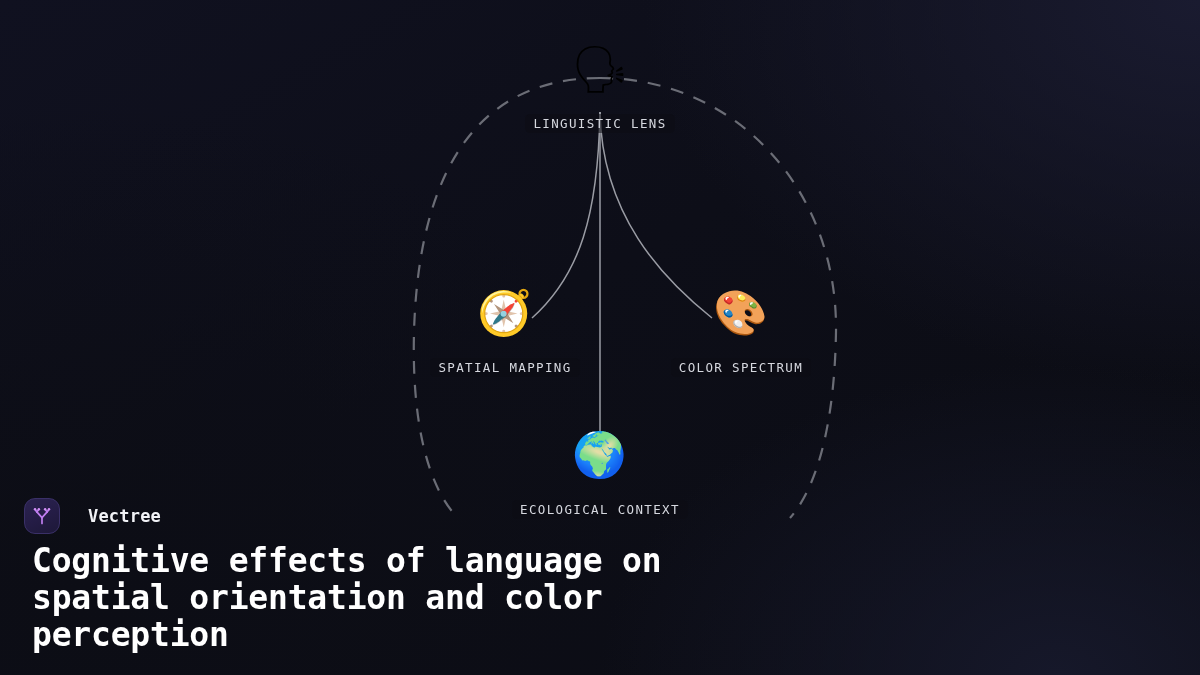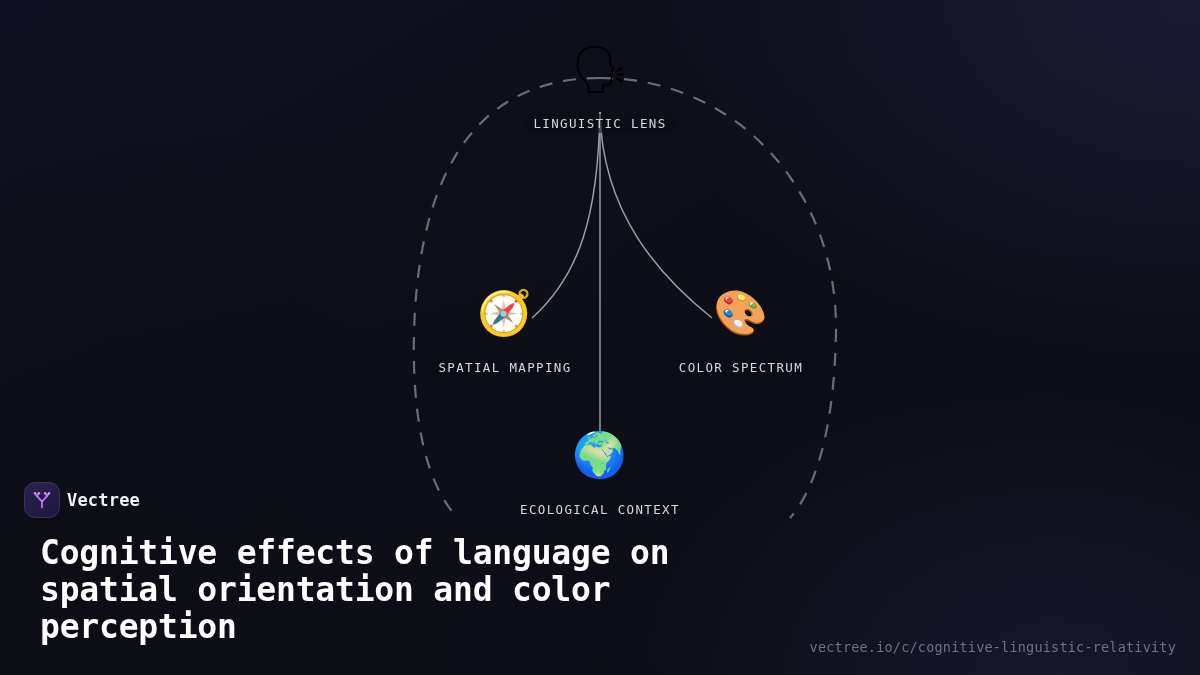--- a/index.html
+++ b/index.html
@@ -67,21 +67,21 @@
     position: absolute;
     left: 0;
     right: 0;
     bottom: 0;
     padding: 0 24px 14px 24px;
     box-sizing: border-box;
   }
   #brand {
     display: flex;
     align-items: center;
-    gap: 7px;
+    gap: 28px;
   }
   #brand-mark {
     width: 34px;
     height: 34px;
     border-radius: 11px;
     background: linear-gradient(155deg, #2b2350 0%, #241c45 55%, #1d1838 100%);
     border: 1px solid #3a3068;
     display: flex;
     align-items: center;
     justify-content: center;
@@ -93,21 +93,21 @@
     color: #f1f2f6;
     letter-spacing: 0.2px;
   }
   #headline {
     font-size: 33px;
     font-weight: bold;
     line-height: 1.125;
     color: #ffffff;
     letter-spacing: -0.2px;
     max-width: 760px;
-    margin: 16px;
+    margin: 8px;
   }
   #url {
     position: absolute;
     right: 24px;
     bottom: 20px;
     font-size: 13.5px;
     letter-spacing: 0.2px;
     color: #6e7280;
     white-space: nowrap;
   }
@@ -172,15 +172,14 @@
             <circle cx="14.1" cy="4.2" r="1.25"></circle>
             <circle cx="18.0" cy="4.2" r="1.25"></circle>
           </g>
         </svg>
       </div>
       <div id="brand-name">Vectree</div>
     </div>
     <h1 id="headline">Cognitive effects of language on spatial orientation and color perception</h1>
   </div>
 
-  <div id="url">vectree.io/c/cognitive-linguistic-relativity</div>
 
 </div>
 
 </body></html>

